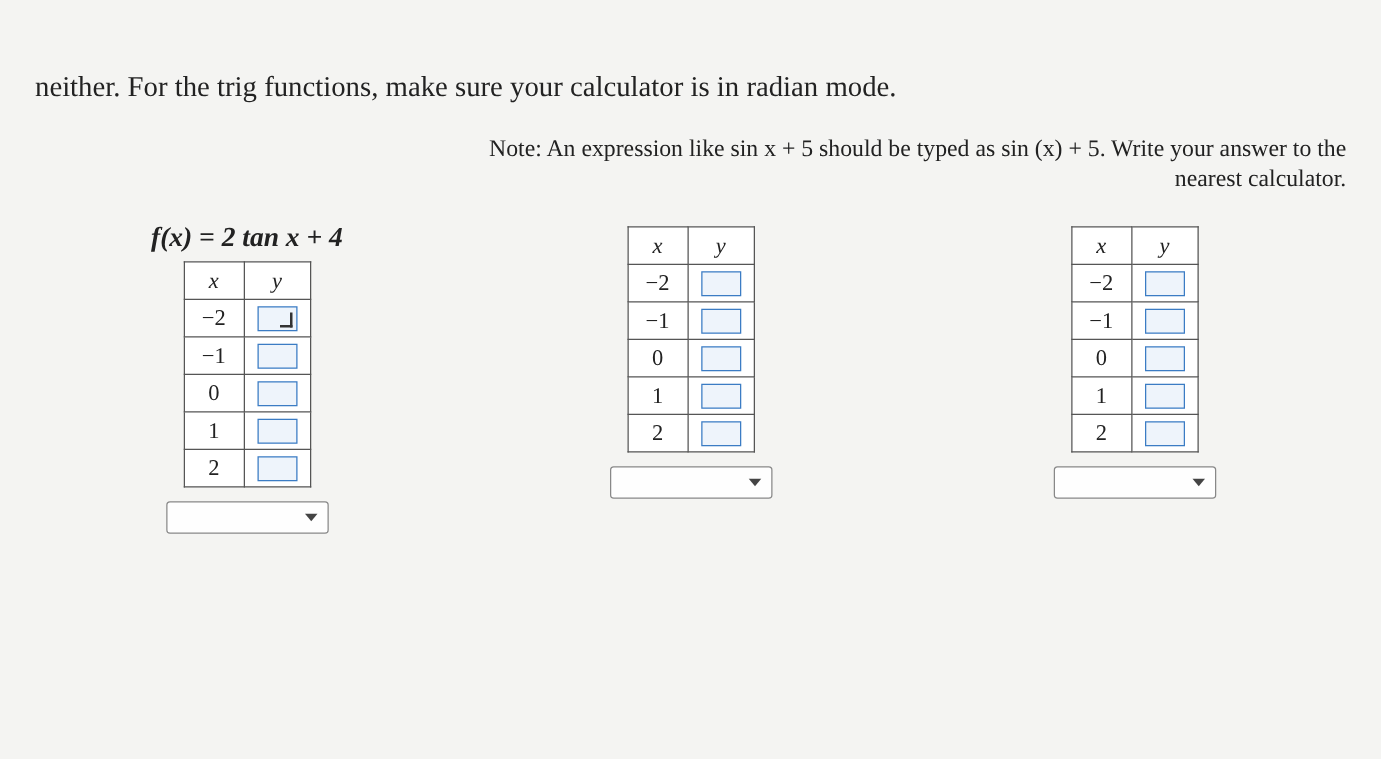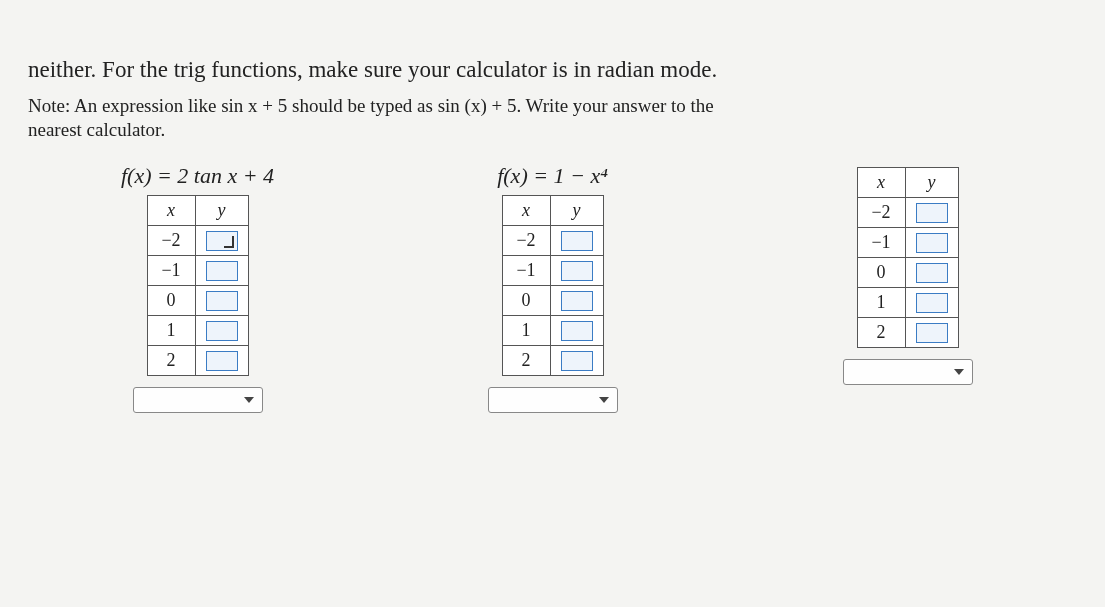--- a/index.html
+++ b/index.html
@@ -6,37 +6,38 @@
   html, body { width: 1105px; height: 607px; }
   body {
     font-family: Georgia, 'Times New Roman', serif;
     background: #f4f4f2;
     color: #222;
     padding: 20px 28px;
     font-size: 21px;
     overflow: hidden;
   }
   .instructions { line-height: 1.45; font-size: 23px; }
-  .note { text-align: left; margin-top: 8px; font-size: 19px; }
+  .note { text-align: right; margin-top: 22px; font-size: 19px; }
   .note .line2 { display:block; margin-top:2px; }
   .tables-row {
     display: flex;
     justify-content: space-between;
     gap: 36px;
     margin-top: 22px;
     align-items: flex-start;
     padding: 0 10px;
   }
   .func-block { flex: 1; text-align: center; }
   .func-title {
     font-family: 'Times New Roman', serif;
     font-style: italic;
     font-size: 22px;
     margin-bottom: 6px;
     white-space: nowrap;
+    font-weight: bold;
   }
   .ftable {
     border-collapse: collapse;
     margin: 4px auto 0 auto;
   }
   .ftable th, .ftable td {
     border: 1px solid #555;
     text-align: center;
     padding: 3px 10px;
     font-family: 'Times New Roman', serif;
@@ -139,21 +140,20 @@
     </tbody>
       </table>
     <div class="dd-row">
       <span class="dropdown">
         <span class="chev"></span>
       </span>
     </div>
   </div>
 
   <div class="func-block">
-    <div class="func-title">f(x) = 1 − x⁴</div>
     <table class="ftable">
       <tbody>
           <tr>
         <th class="xcol">x</th>
         <th class="ycol">y</th>
       </tr>
       <tr>
         <td class="xcol">−2</td>
         <td class="ycol"><span class="input-box"></span></td>
       </tr>

